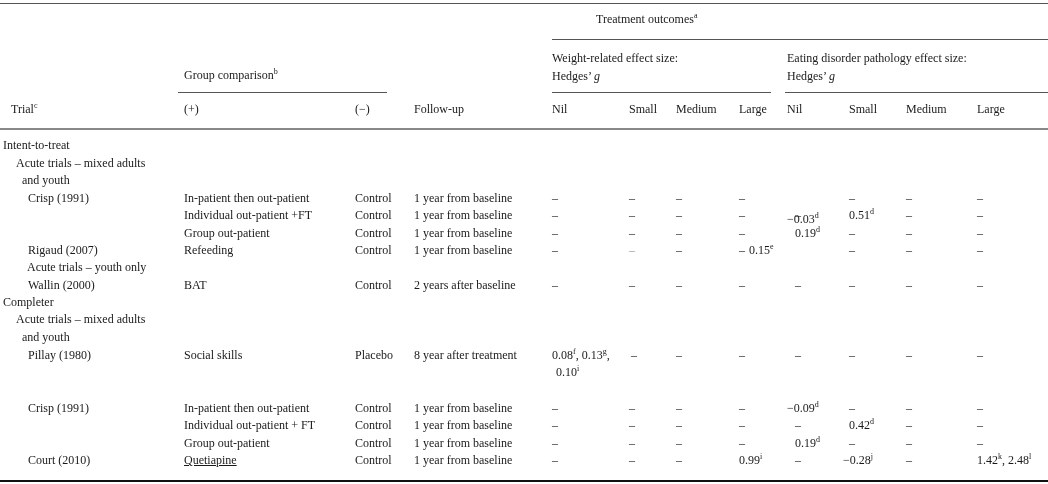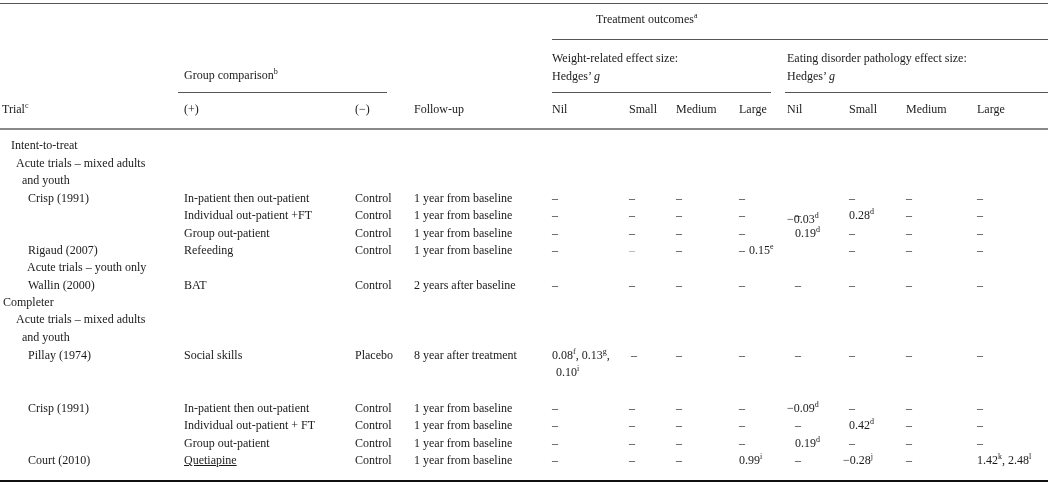--- a/index.html
+++ b/index.html
@@ -33,36 +33,36 @@
   <div>Weight-related effect size:</div>
   <div><span>Hedges’ </span><i>g</i></div>
 </div>
 <div class="abs" style="left:787px;top:49px;line-height:18px;">
   <div>Eating disorder pathology effect size:</div>
   <div><span>Hedges’ </span><i>g</i></div>
 </div>
 <div class="abs" style="left:184px;top:68px;">
   <span>Group comparison</span><sup>b</sup>
 </div>
-<div class="abs" style="left:2px;top:102px;">
+<div class="abs" style="left:11px;top:102px;">
   <span>Trial</span><sup>c</sup>
 </div>
 <div class="abs" style="left:184px;top:102px;">(+)</div>
 <div class="abs" style="left:355px;top:102px;">(−)</div>
 <div class="abs" style="left:414px;top:102px;">Follow-up</div>
 <div class="abs" style="left:552px;top:102px;">Nil</div>
 <div class="abs" style="left:629px;top:102px;">Small</div>
 <div class="abs" style="left:676px;top:102px;">Medium</div>
 <div class="abs" style="left:739px;top:102px;">Large</div>
 <div class="abs" style="left:787px;top:102px;">Nil</div>
 <div class="abs" style="left:849px;top:102px;">Small</div>
 <div class="abs" style="left:906px;top:102px;">Medium</div>
 <div class="abs" style="left:977px;top:102px;">Large</div>
 
-<div class="abs" style="left:3px;top:138px;margin-left:8px;">Intent-to-treat</div>
+<div class="abs" style="left:3px;top:138px;">Intent-to-treat</div>
 <div class="abs" style="left:16px;top:156px;">Acute trials – mixed adults</div>
 <div class="abs" style="left:22px;top:173px;">and youth</div>
 <div class="abs" style="left:16px;top:260px;margin-left:11px;">Acute trials – youth only</div>
 <div class="abs" style="left:3px;top:295px;">Completer</div>
 <div class="abs" style="left:16px;top:312px;">Acute trials – mixed adults</div>
 <div class="abs" style="left:22px;top:330px;">and youth</div>
 
 <div id="rows">
     <div class="abs" style="left: 28px; top: 191px;">Crisp (1991)</div>
     <div class="abs" style="left: 184px; top: 191px;">In-patient then out-patient</div>
@@ -78,21 +78,21 @@
     <div class="abs" style="left: 977px; top: 191px;"><span>–</span></div>
     <div class="abs" style="left: 28px; top: 208px;"></div>
     <div class="abs" style="left: 184px; top: 208px;">Individual out-patient +FT</div>
     <div class="abs" style="left: 355px; top: 208px;">Control</div>
     <div class="abs" style="left: 414px; top: 208px;">1 year from baseline</div>
     <div class="abs" style="left: 552px; top: 208px;"><span>–</span></div>
     <div class="abs" style="left: 629px; top: 208px;"><span>–</span></div>
     <div class="abs" style="left: 676px; top: 208px;"><span>–</span></div>
     <div class="abs" style="left: 739px; top: 208px;"><span>–</span></div>
     <div class="abs" style="left: 795px; top: 208px;"><span>–</span></div>
-    <div class="abs" style="left: 849px; top: 208px;"><span>0.28</span><sup>d</sup></div>
+    <div class="abs" style="left: 849px; top: 208px;"><span>0.51</span><sup>d</sup></div>
     <div class="abs" style="left: 906px; top: 208px;"><span>–</span></div>
     <div class="abs" style="left: 977px; top: 208px;"><span>–</span></div>
     <div class="abs" style="left: 28px; top: 226px;"></div>
     <div class="abs" style="left: 184px; top: 226px;">Group out-patient</div>
     <div class="abs" style="left: 355px; top: 226px;">Control</div>
     <div class="abs" style="left: 414px; top: 226px;">1 year from baseline</div>
     <div class="abs" style="left: 552px; top: 226px;"><span>–</span></div>
     <div class="abs" style="left: 629px; top: 226px;"><span>–</span></div>
     <div class="abs" style="left: 676px; top: 226px;"><span>–</span></div>
     <div class="abs" style="left: 739px; top: 226px;"><span>–</span></div>
@@ -117,21 +117,21 @@
     <div class="abs" style="left: 355px; top: 278px;">Control</div>
     <div class="abs" style="left: 414px; top: 278px;">2 years after baseline</div>
     <div class="abs" style="left: 552px; top: 278px;"><span>–</span></div>
     <div class="abs" style="left: 629px; top: 278px;"><span>–</span></div>
     <div class="abs" style="left: 676px; top: 278px;"><span>–</span></div>
     <div class="abs" style="left: 739px; top: 278px;"><span>–</span></div>
     <div class="abs" style="left: 795px; top: 278px;"><span>–</span></div>
     <div class="abs" style="left: 849px; top: 278px;"><span>–</span></div>
     <div class="abs" style="left: 906px; top: 278px;"><span>–</span></div>
     <div class="abs" style="left: 977px; top: 278px;"><span>–</span></div>
-    <div class="abs" style="left: 28px; top: 348px;">Pillay (1974)</div>
+    <div class="abs" style="left: 28px; top: 348px;">Pillay (1980)</div>
     <div class="abs" style="left: 184px; top: 348px;">Social skills</div>
     <div class="abs" style="left: 355px; top: 348px;">Placebo</div>
     <div class="abs" style="left: 414px; top: 348px;">8 year after treatment</div>
     <div class="abs" style="left: 552px; top: 348px;"><span>0.08</span><sup>f</sup><span>, 0.13</span><sup>g</sup><span>,</span></div>
     <div class="abs" style="left: 556px; top: 365px;"><span>0.10</span><sup>i</sup></div>
     <div class="abs" style="left: 631px; top: 348px;"><span>–</span></div>
     <div class="abs" style="left: 676px; top: 348px;"><span>–</span></div>
     <div class="abs" style="left: 739px; top: 348px;"><span>–</span></div>
     <div class="abs" style="left: 795px; top: 348px;"><span>–</span></div>
     <div class="abs" style="left: 849px; top: 348px;"><span>–</span></div>

